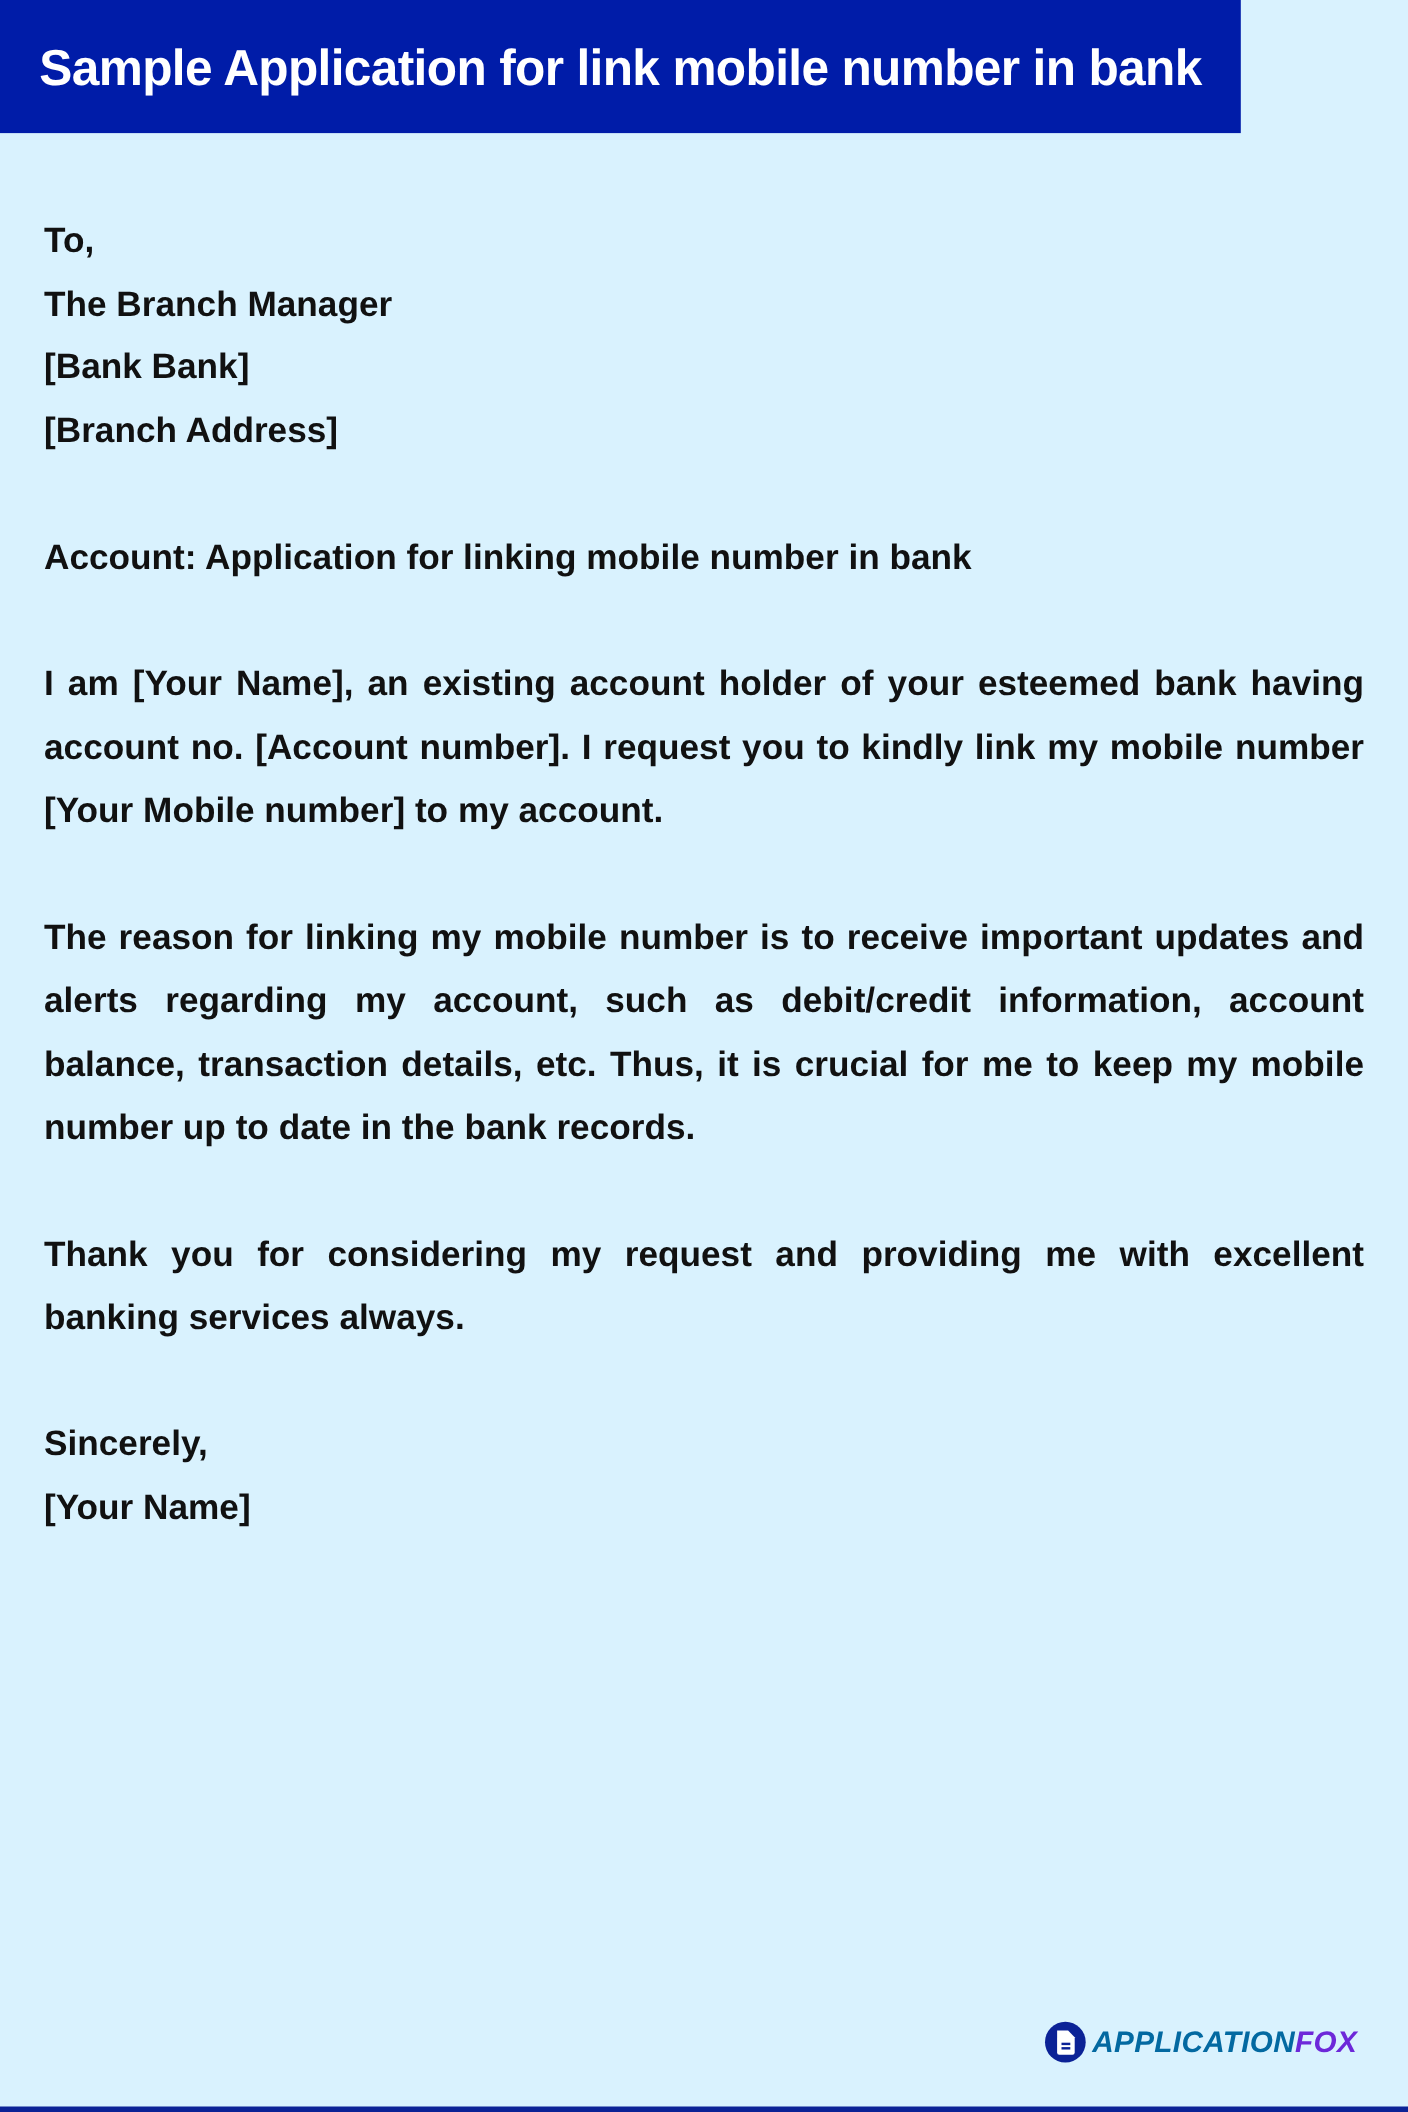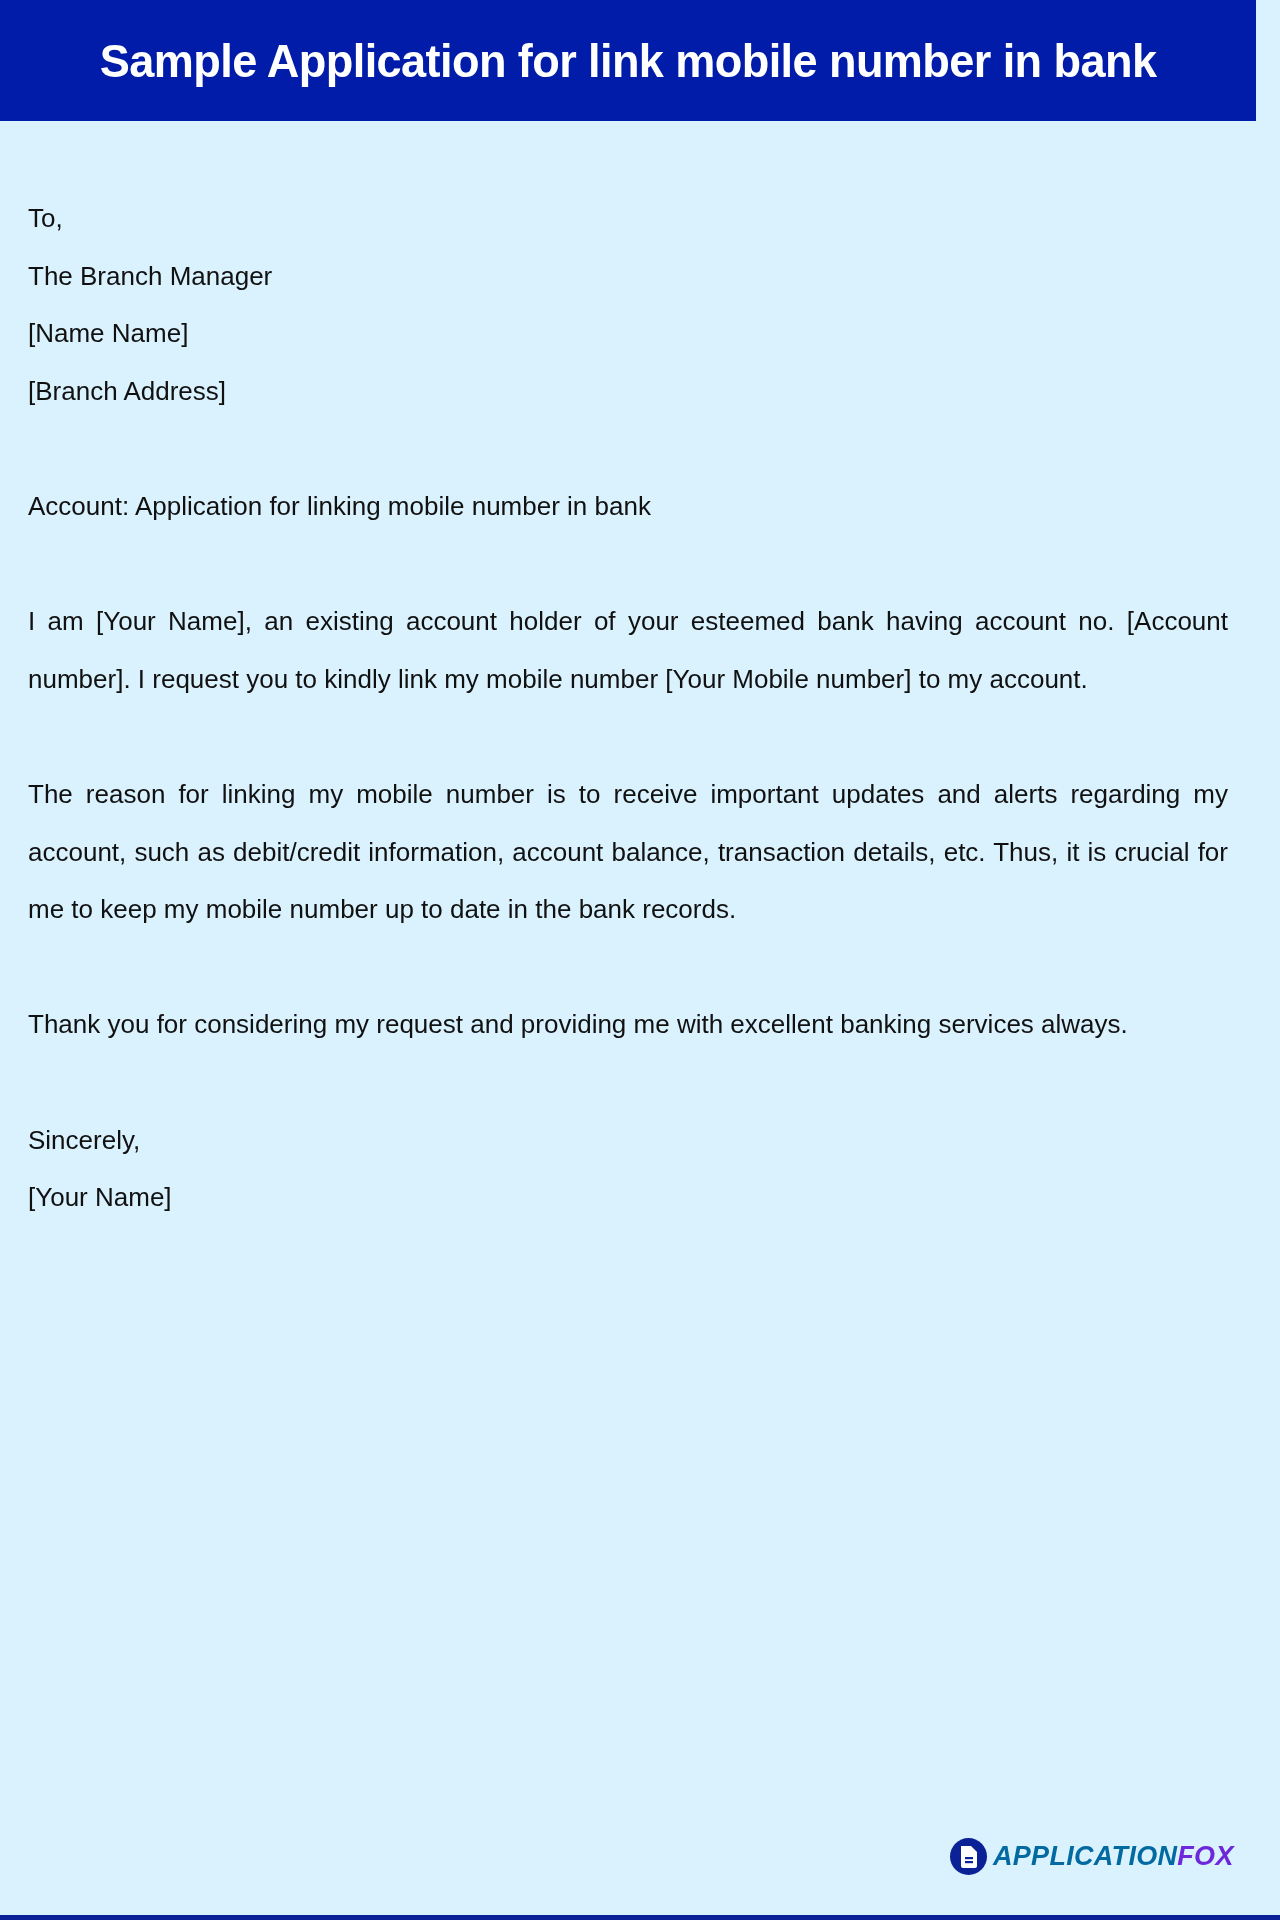--- a/index.html
+++ b/index.html
@@ -3,32 +3,32 @@
   <meta charset="utf-8">
   <style>
     html, body { margin: 0; padding: 0; }
     body {
       width: 1280px; height: 1920px; position: relative; overflow: hidden;
       background: #D9F2FE;
       font-family: "Liberation Sans", sans-serif;
       color: #111;
     }
     .header {
-      position: absolute; left: 0; top: 0; width: 1256px; height: 121px;
+      position: absolute; left: 0; top: 0; width: 1128px; height: 121px;
       background: #001CA8;
       display: flex; align-items: center; justify-content: center;
     }
     .header h1 {
       margin: 0; color: #fff; font-weight: bold;
       font-size: 46px; letter-spacing: -0.6px; white-space: nowrap;
       transform: scaleX(0.98);
     }
     .letter {
-      position: absolute; left: 28px; top: 190px; width: 1200px;
-      font-size: 26px; line-height: 57.6px;
+      position: absolute; left: 40px; top: 190px; width: 1200px;
+      font-size: 32px; line-height: 57.6px; font-weight: bold;
     }
     .letter p { margin: 0 0 57.6px 0; }
     .letter .just { text-align: justify; text-align-last: left; }
     .letter .line { display: block; }
     .logo {
       position: absolute; left: 950px; top: 1838px;
       display: flex; align-items: center; gap: 6px;
     }
     .logo .badge {
       width: 37px; height: 37px; border-radius: 50%; background: #0B2296;
@@ -47,21 +47,21 @@
 <body>
 
 <div class="header">
   <h1>Sample Application for link mobile number in bank</h1>
 </div>
 
 <div class="letter">
   <p>
     <span class="line">To,</span>
     <span class="line">The Branch Manager</span>
-    <span class="line">[Name Name]</span>
+    <span class="line">[Bank Bank]</span>
     <span class="line">[Branch Address]</span>
   </p>
   <p>Account: Application for linking mobile number in bank</p>
   <p class="just">I am [Your Name], an existing account holder of your esteemed bank having account no. [Account number]. I request you to kindly link my mobile number [Your Mobile number] to my account.</p>
   <p class="just">The reason for linking my mobile number is to receive important updates and alerts regarding my account, such as debit/credit information, account balance, transaction details, etc. Thus, it is crucial for me to keep my mobile number up to date in the bank records.</p>
   <p class="just">Thank you for considering my request and providing me with excellent banking services always.</p>
   <p>
     <span class="line">Sincerely,</span>
     <span class="line">[Your Name]</span>
   </p>

